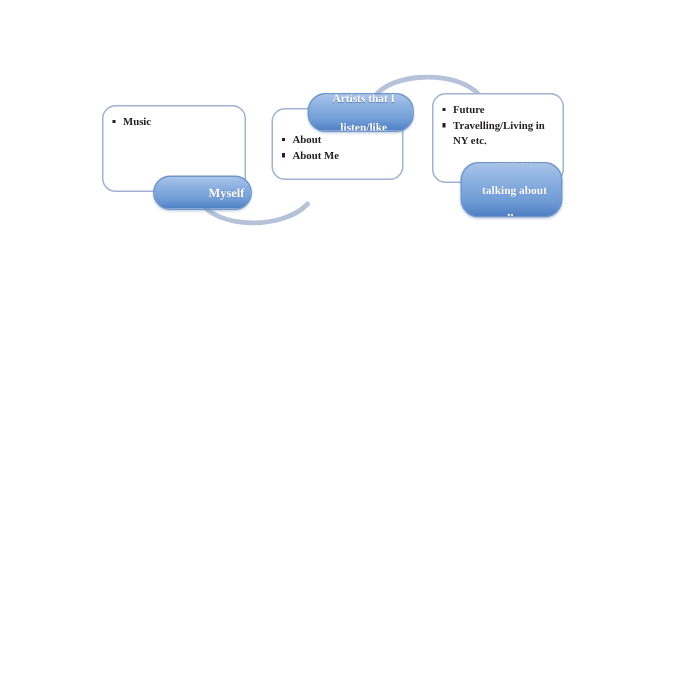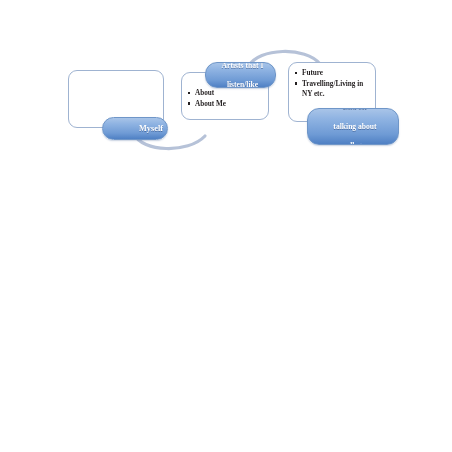--- a/index.html
+++ b/index.html
@@ -88,21 +88,21 @@
     font-size: 8.3px;
     line-height: 1.18;
     padding-left: 32px;
   }
   .pill-artists {
     left: 205px; top: 62px; width: 71px; height: 26px;
     font-size: 7.6px;
     line-height: 1.22;
   }
   .pill-endoff {
-    left: 307px; top: 108px; width: 92px; height: 37px;
+    left: 307px; top: 108px; width: 68px; height: 37px;
     font-size: 7.6px;
     line-height: 1.30;
   }
 
   
   .arc-svg {
     position: absolute;
     left: 0;
     top: 0;
     width: 452px;
@@ -122,20 +122,21 @@
 
 <div id="canvas">
 
   <svg class="arc-svg" viewBox="0 0 452 452">
     <path d="M 134 134 C 142 152 188 154 205 136"></path>
     <path d="M 249 66 C 258 48 306 46 320 64"></path>
   </svg>
 
   <div class="box box-1">
     <ul class="bullets">
+      <li>Music</li>
     </ul>
   </div>
   <div class="pill pill-myself">
     <span>Myself</span>
   </div>
 
   <div class="box box-2">
     <ul class="bullets" style="padding-top:15px;">
       <li>About</li>
       <li>About Me</li>

